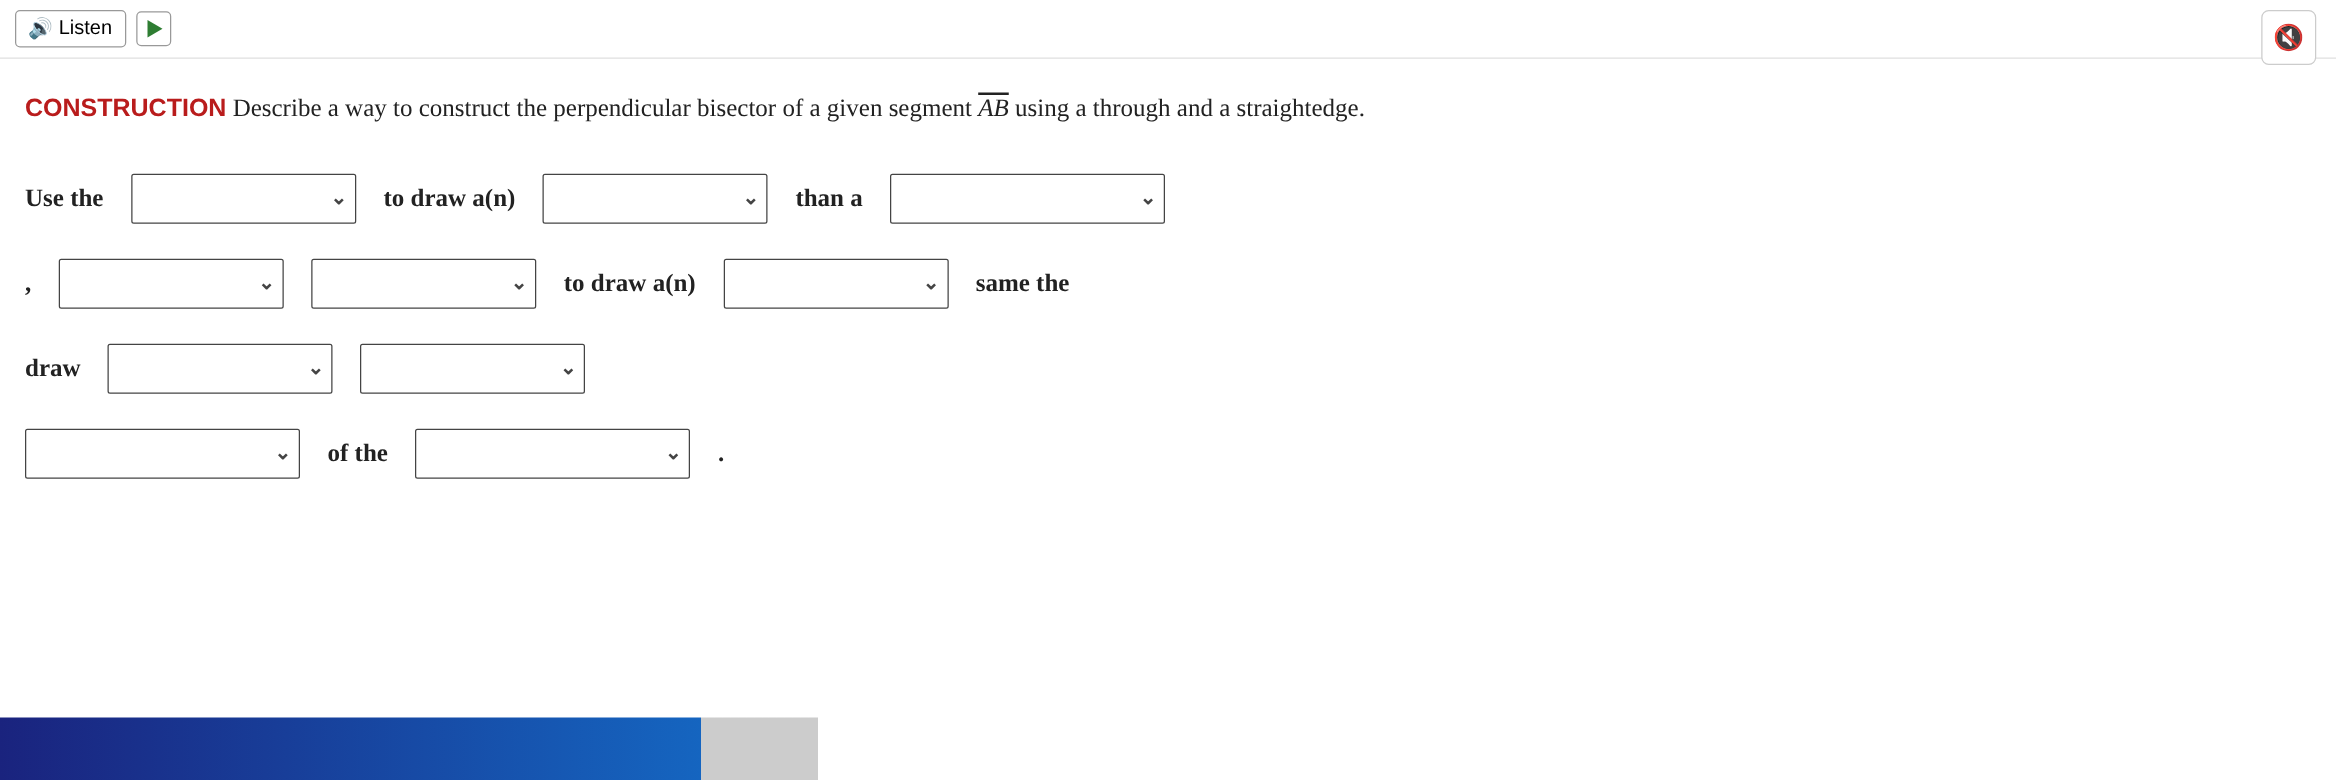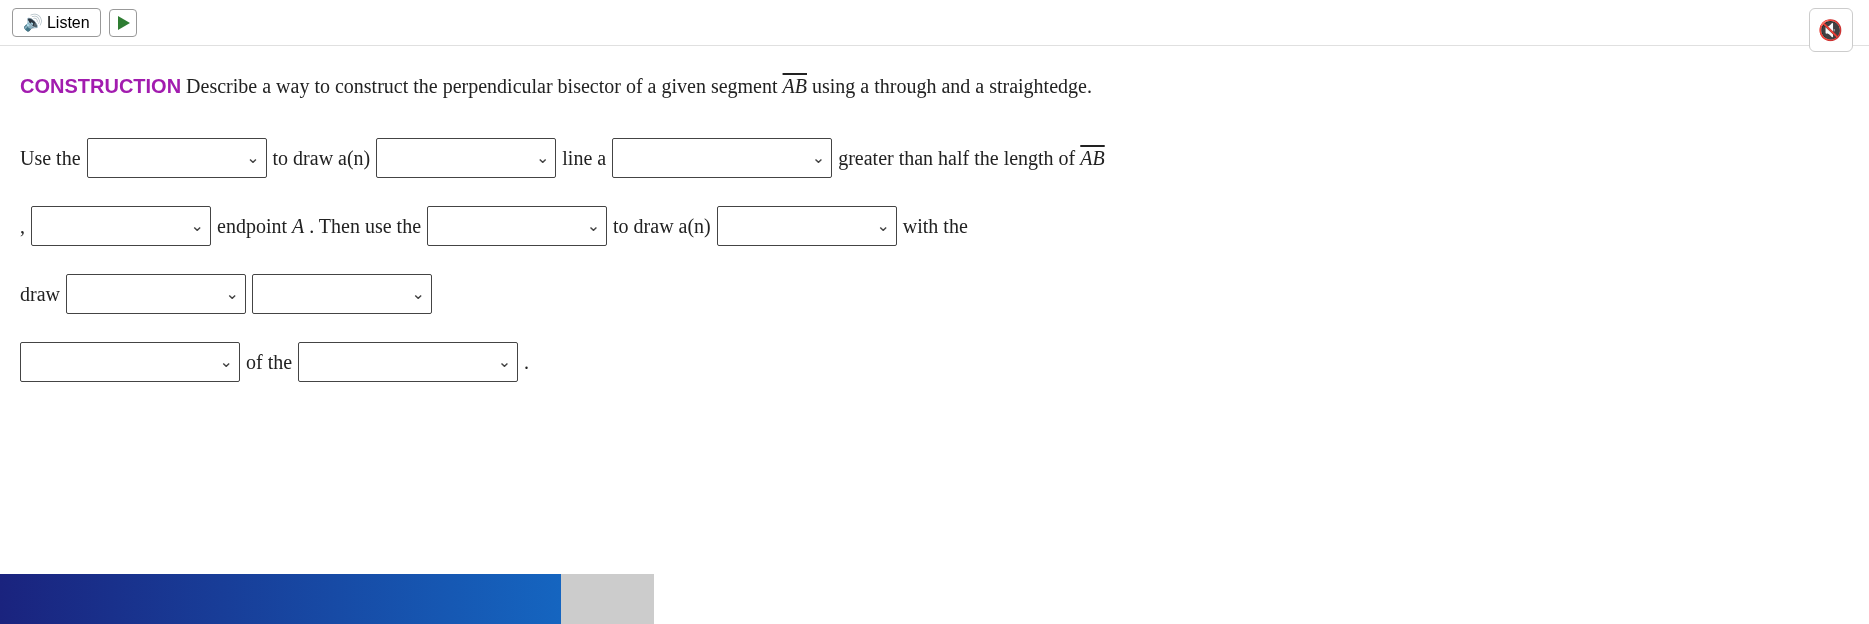--- a/index.html
+++ b/index.html
@@ -77,38 +77,39 @@
     }
 
     .question-text {
       font-size: 20px;
       line-height: 1.6;
       margin-bottom: 36px;
       max-width: 1600px;
     }
 
     .construction-label {
-      color: #a21caf;
+      color: #b91c1c;
       font-weight: bold;
       font-family: Arial, sans-serif;
     }
 
     .overline {
       text-decoration: overline;
       font-style: italic;
     }
 
     .fill-in-row {
       display: flex;
       align-items: center;
       flex-wrap: nowrap;
-      gap: 6px;
+      gap: 22px;
       margin-bottom: 28px;
       font-size: 20px;
       line-height: 1.5;
+      font-weight: bold;
     }
 
     .dropdown-box {
       display: inline-flex;
       align-items: center;
       border: 1.5px solid #444;
       border-radius: 2px;
       padding: 4px 6px;
       min-width: 160px;
       height: 40px;
@@ -175,41 +176,39 @@
 
   <div class="fill-in-row">
     <span class="static-text">Use the</span>
     <div class="dropdown-box medium">
       <span class="chevron">⌄</span>
     </div>
     <span class="static-text">to draw a(n)</span>
     <div class="dropdown-box medium">
       <span class="chevron">⌄</span>
     </div>
-    <span class="static-text">line a</span>
+    <span class="static-text">than a</span>
     <div class="dropdown-box wide">
       <span class="chevron">⌄</span>
     </div>
-    <span class="static-text">greater than half the length of <span class="overline">AB</span></span>
   </div>
 
   <div class="fill-in-row">
     <span class="static-text">,</span>
     <div class="dropdown-box medium">
       <span class="chevron">⌄</span>
     </div>
-    <span class="static-text">endpoint <i>A</i> . Then use the</span>
     <div class="dropdown-box medium">
       <span class="chevron">⌄</span>
     </div>
     <span class="static-text">to draw a(n)</span>
     <div class="dropdown-box medium">
       <span class="chevron">⌄</span>
     </div>
-    <span class="static-text">with the</span>
+    <span class="static-text">same the</span>
   </div>
 
   <div class="fill-in-row">
     <span class="static-text">draw</span>
     <div class="dropdown-box medium">
       <span class="chevron">⌄</span>
     </div>
     <div class="dropdown-box medium">
       <span class="chevron">⌄</span>
     </div>

